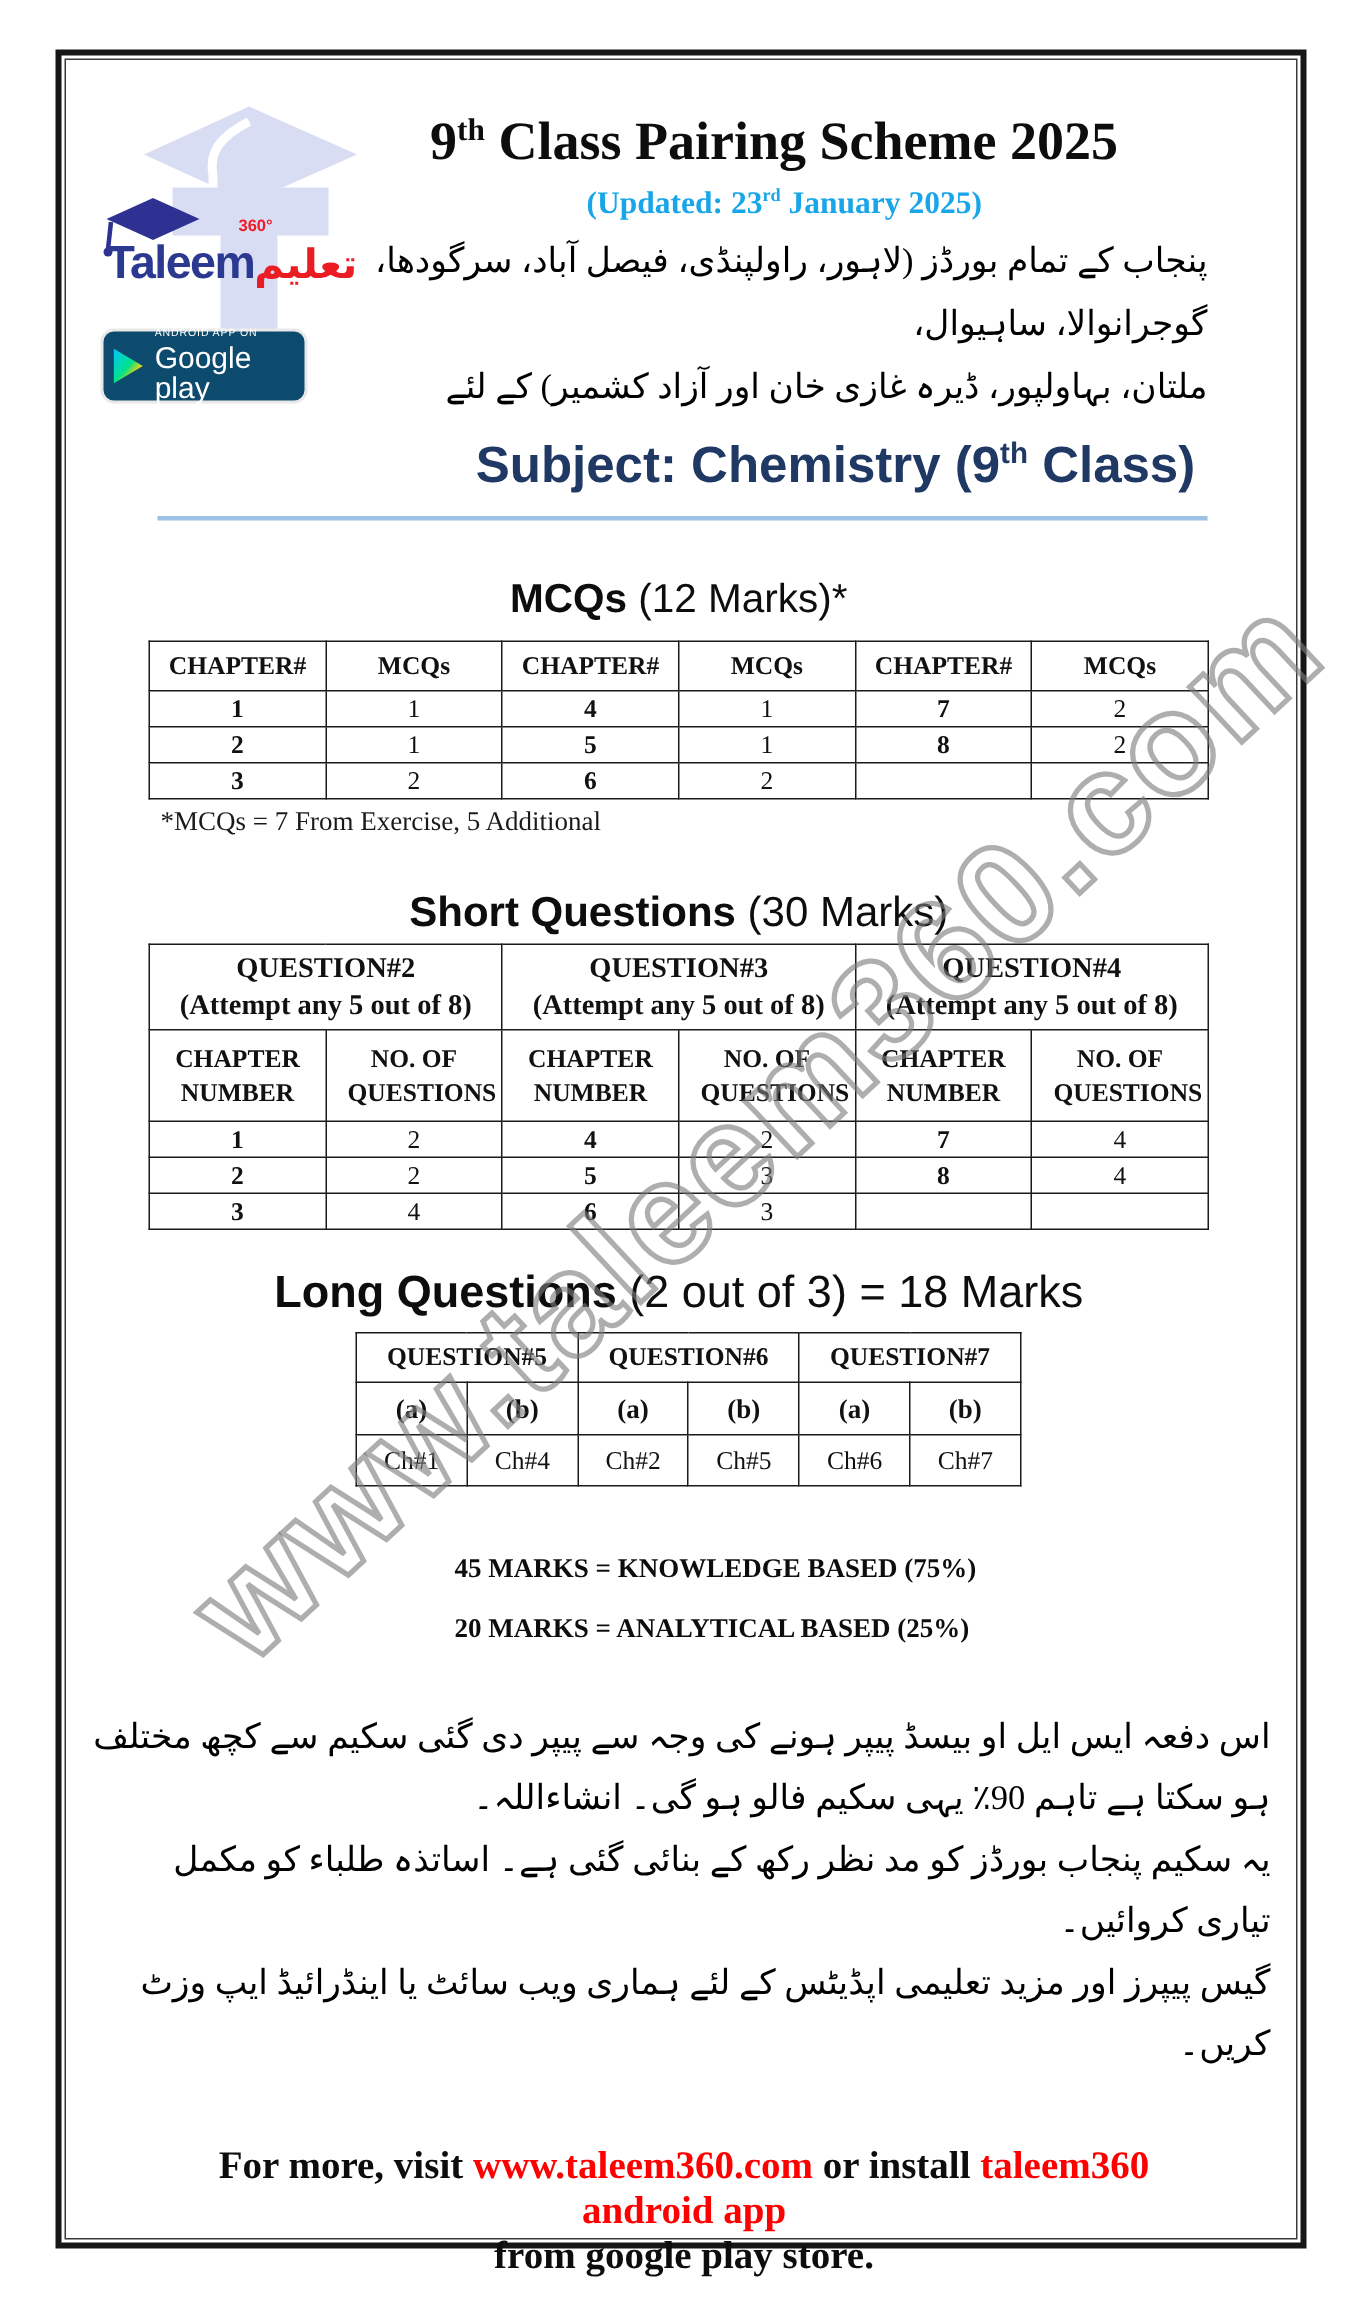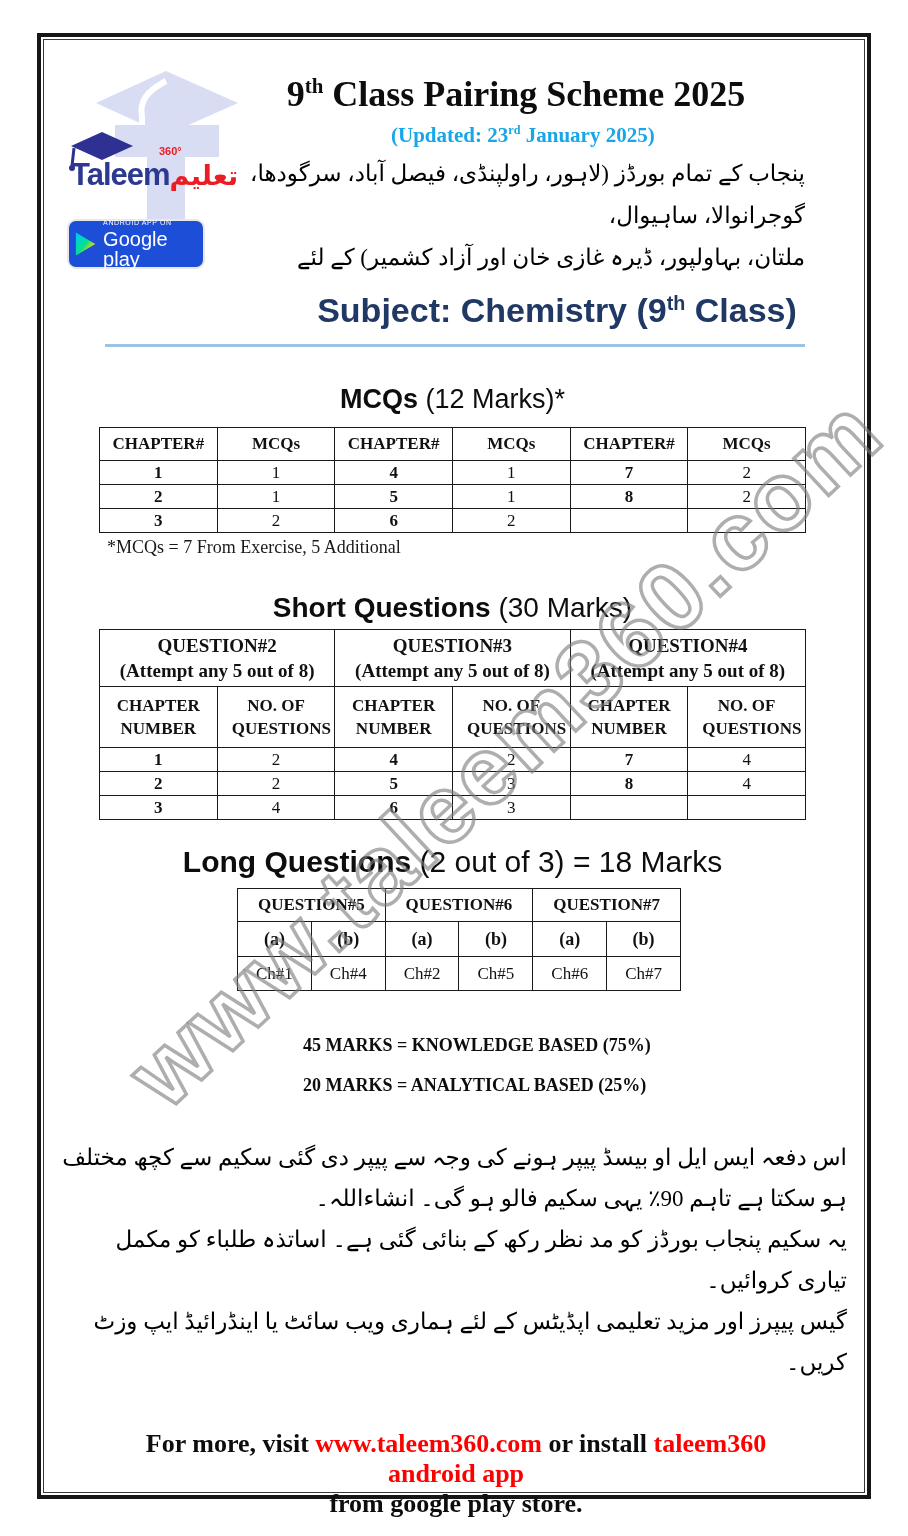--- a/index.html
+++ b/index.html
@@ -13,21 +13,21 @@
   
   .logo-wrap{left:10px;top:24px;width:210px;height:200px;}
   .logo-text{position:absolute;left:20px;top:96px;white-space:nowrap;}
   .logo-taleem{font-family:"Liberation Sans",sans-serif;font-weight:bold;font-size:31px;
                color:#2b3990;letter-spacing:-1px;}
   .logo-urdu{font-family:"DejaVu Sans",sans-serif;font-weight:bold;font-size:27px;color:#ec1c24;}
   .logo-360{position:absolute;left:108px;top:84px;font-family:"Liberation Sans",sans-serif;
             font-weight:bold;font-size:11px;color:#ec1c24;}
 
   
-  .play-badge{left:26px;top:182px;width:138px;height:50px;background:#1d4ed8;border-radius:9px;
+  .play-badge{left:26px;top:182px;width:138px;height:50px;background:#0c4a6e;border-radius:9px;
               border:2px solid #e8e8e8;display:flex;align-items:center;padding:0 6px;box-sizing:border-box;}
   .play-txt{margin-left:7px;color:#fff;font-family:"Liberation Sans",sans-serif;line-height:1;}
   .play-top{font-size:7px;letter-spacing:.6px;margin-bottom:3px;}
   .play-main{font-size:20px;letter-spacing:0;}
 
   
   .doc-title{left:150px;top:36px;width:650px;text-align:center;font-weight:bold;font-size:36px;
              color:#0d0d0d;letter-spacing:0;}
   .doc-title sup,.subject sup,.updated sup{font-size:58%;vertical-align:super;line-height:0;}
   .updated{left:350px;top:86px;width:412px;text-align:left;font-weight:bold;font-size:21px;color:#18a6e8;}

